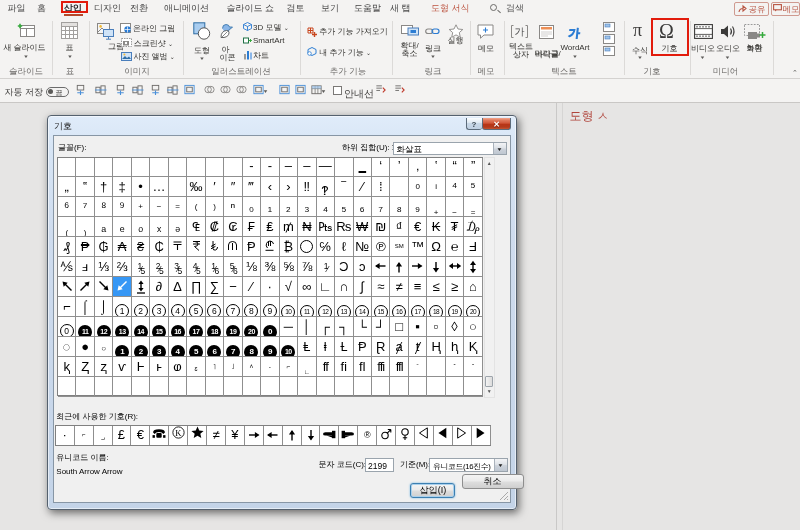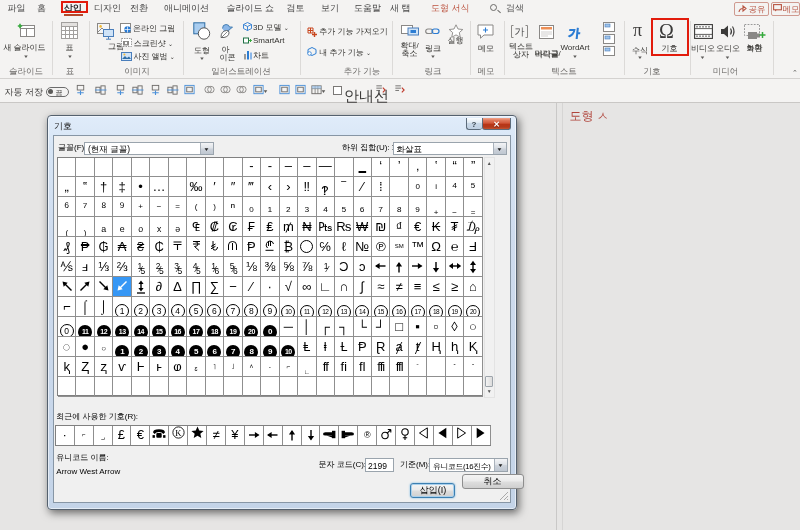--- a/index.html
+++ b/index.html
@@ -95,21 +95,21 @@
 <div class="sep" style="left:391.9px"></div>
 <div class="sep" style="left:470px"></div>
 <div class="sep" style="left:504px"></div>
 <div class="sep" style="left:623.8px"></div>
 <div class="sep" style="left:690px"></div>
 <div class="sep" style="left:773px"></div>
 <div class="grplabel" style="left:26px;transform:translateX(-50%)">슬라이드</div>
 <div class="grplabel" style="left:70px;transform:translateX(-50%)">표</div>
 <div class="grplabel" style="left:137px;transform:translateX(-50%)">이미지</div>
 <div class="grplabel" style="left:241px;transform:translateX(-50%)">일러스트레이션</div>
-<div class="grplabel" style="left:362px;transform:translateX(-50%)">추가 기능</div>
+<div class="grplabel" style="left:348px;transform:translateX(-50%)">추가 기능</div>
 <div class="grplabel" style="left:433px;transform:translateX(-50%)">링크</div>
 <div class="grplabel" style="left:486px;transform:translateX(-50%)">메모</div>
 <div class="grplabel" style="left:564px;transform:translateX(-50%)">텍스트</div>
 <div class="grplabel" style="left:652px;transform:translateX(-50%)">기호</div>
 <div class="grplabel" style="left:725.5px;transform:translateX(-50%)">미디어</div>
 <div class="ab" style="left:792px;top:69px;font-size:7px;color:#5c5b59">⌃</div>
 <div class="ab" style="left:0;top:77.5px;width:800px;height:1px;background:#d4d2d0"></div>
 <svg class="ab" style="left:17px;top:23px" width="18" height="15" viewBox="0 0 18 15">
 <rect x="3.5" y="2.5" width="14" height="11" fill="#fff" stroke="#8a8886"></rect>
 <line x1="3.5" y1="5.5" x2="17.5" y2="5.5" stroke="#8a8886"></line>
@@ -336,35 +336,31 @@
     <path d="M2,2 H8 M2,4.5 H8 M2,7 H6" stroke="#6e6c6a"></path>
     <path d="M9,4 L11.5,6.5 L9,9" fill="none" stroke="#c0392b" stroke-width="1.2"></path>
   </svg>
 <svg class="qic" style="left:393px" width="13" height="13" viewBox="0 0 13 13">
     <path d="M2,2 H8 M2,4.5 H8 M2,7 H6" stroke="#6e6c6a"></path>
     <path d="M9,4 L11.5,6.5 L9,9" fill="none" stroke="#c0392b" stroke-width="1.2"></path>
   </svg>
 <div class="ab" style="left:262.5px;top:88px;font-size:6px;color:#5c5b59;transform:scaleY(.8)">▼</div>
 <div class="ab" style="left:320.5px;top:88px;font-size:6px;color:#5c5b59;transform:scaleY(.8)">▼</div>
 <div class="ab" style="left:332.5px;top:86px;width:9px;height:9px;border:1px solid #7a7876;background:#fff"></div>
-<div class="ab" style="left:344px;top:86.5px;font-size:15px;color:#3b3a39">안내선</div>
+<div class="ab" style="left:344px;top:86.5px;font-size:10px;color:#3b3a39">안내선</div>
 <div class="ab" style="left:0;top:103px;width:800px;height:427px;background:#e6e5e4"></div>
 <div class="ab" style="left:556px;top:103px;width:1px;height:427px;background:#c9c8c7"></div>
 <div class="ab" style="left:562px;top:103px;width:1px;height:427px;background:#d6d5d4"></div>
 <div class="ab" style="left:569.5px;top:108px;font-size:12px;color:#b0453c">도형 ㅅ</div>
 <div id="dlg">
 <div class="ab" style="left:6.5px;top:4px;font-size:9px;color:#1a1a1a">기호</div>
 <div id="bhelp" class="wbt"><span>?</span></div>
 <div id="bclose" class="wbt"><span>✕</span></div>
 <div id="dlgclient">
 <div class="lbl" style="left:4px;top:8px">글꼴(F): </div>
-<div class="combo" style="left:30px;top:6px;width:130px;height:13.5px">
-        <span class="tx">(현재 글꼴)</span>
-        <span class="btn"></span>
-      </div>
 <div class="lbl" style="left:288px;top:8px">하위 집합(U): 화살표</div>
 <div class="combo" style="left:338.5px;top:6px;width:114px;height:13.5px">
         <span class="tx">화살표</span>
         <span class="btn"></span>
       </div>
 <div id="grid">
 <div class="grow r1">
 <div class="gc"></div>
 <div class="gc"></div>
 <div class="gc"></div>
@@ -781,21 +777,21 @@
             <path d="M8.5,0.8 L1.3,5.5 L8.5,10.2 Z" fill="#000"></path>
           </svg></div>
 <div class="rc"><svg width="11" height="12" viewBox="0 0 10 11">
             <path d="M1.5,0.8 L8.7,5.5 L1.5,10.2 Z" fill="none" stroke="#000" stroke-width=".9"></path>
           </svg></div>
 <div class="rc"><svg width="11" height="12" viewBox="0 0 10 11">
             <path d="M1.5,0.8 L8.7,5.5 L1.5,10.2 Z" fill="#000"></path>
           </svg></div>
 </div>
 <div class="lbl" style="left:2.3px;top:318px">유니코드 이름:</div>
-<div class="lbl" style="left:2.3px;top:332.5px">Arrow West Arrow</div>
+<div class="lbl" style="left:2.3px;top:332.5px">South Arrow Arrow</div>
 <div class="lbl" style="left:264.5px;top:325.3px">문자 코드(C):</div>
 <div class="inp" style="left:311px;top:322.3px;width:29px;height:14.5px;font-size:8.5px;padding:2px 0 0 2px">2199</div>
 <div class="lbl" style="left:346px;top:325.3px">기준(M):</div>
 <div class="combo" style="left:375px;top:322.3px;width:79px;height:14.5px">
         <span class="tx" style="font-size:7.8px;top:2.5px;letter-spacing:-0.3px">유니코드(16진수)</span>
         <span class="btn"></span>
       </div>
 <div class="wbtn def" style="left:356.4px;top:347px">삽입(I)</div>
 <div class="wbtn" style="left:407.5px;top:338px;width:62px">취소</div>
 <svg class="ab" style="right:1px;bottom:1px" width="10" height="10" viewBox="0 0 10 10">

